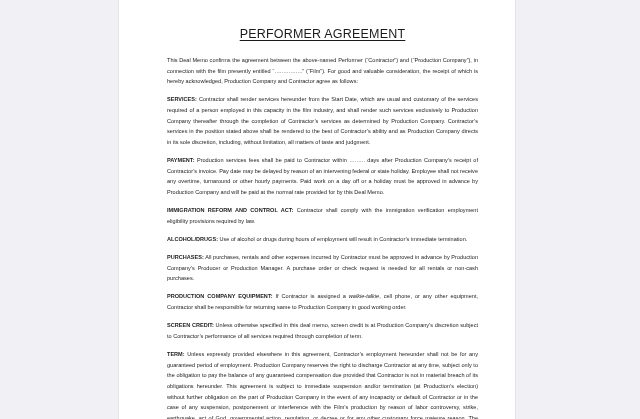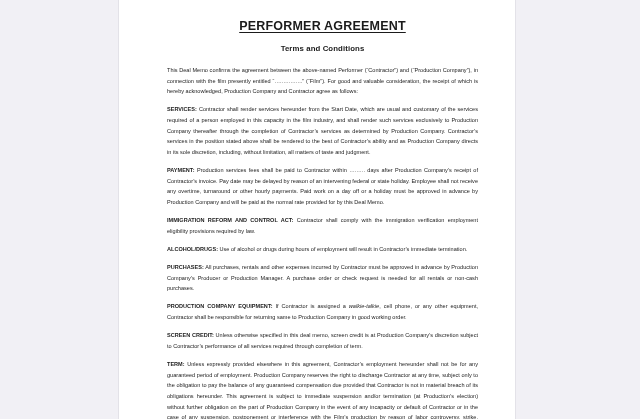--- a/index.html
+++ b/index.html
@@ -28,24 +28,24 @@
     background: #ffffff;
     box-shadow: 0 0 0 1px #e3e2e8;
     overflow: hidden;
   }
   #page-inner {
     padding: 14px 37px 0 48px;
   }
   .doc-title {
     text-align: center;
     font-size: 12.5px;
-    font-weight: bold;
+    font-weight: normal;
     letter-spacing: 0.2px;
     color: #1b1b1b;
-    margin: 4px 0 0 0;
+    margin: 12px 0 0 0;
     line-height: 1.35;
   }
   .doc-title span {
     text-decoration: underline;
     text-underline-offset: 2px;
   }
   .doc-subtitle {
     text-align: center;
     font-size: 7.8px;
     font-weight: bold;
@@ -76,21 +76,20 @@
 </style>
 </head>
 <body>
 
 <div id="viewer">
   <div id="page">
     <div id="page-inner">
 
       <div class="doc-title"><span>PERFORMER AGREEMENT</span></div>
 
-      <div class="doc-subtitle">Terms and Conditions</div>
 
       <p class="para first"><span>This Deal Memo confirms the agreement between the above-named Performer (“Contractor”) and (“Production Company”), in connection with the film presently entitled “</span><span class="blank">……………</span><span>.” (“Film”).  For good and valuable consideration, the receipt of which is hereby acknowledged, Production Company and Contractor agree as follows:</span></p>
 
       <p class="para"><span class="run-in">SERVICES:</span><span>  Contractor shall render services hereunder from the Start Date, which are usual and customary of the services required of a person employed in this capacity in the film industry, and shall render such services exclusively to Production Company thereafter through the completion of Contractor’s services as determined by Production Company.  Contractor’s services in the position stated above shall be rendered to the best of Contractor’s ability and as Production Company directs in its sole discretion, including, without limitation, all matters of taste and judgment.</span></p>
 
       <p class="para"><span class="run-in">PAYMENT:</span><span>  Production services fees shall be paid to Contractor within </span><span class="blank">………</span><span> days after Production Company’s receipt of Contractor’s invoice.  Pay date may be delayed by reason of an intervening federal or state holiday.  Employee shall not receive any overtime, turnaround or other hourly payments.  Paid work on a day off or a holiday must be approved in advance by Production Company and will be paid at the normal rate provided for by this Deal Memo.</span></p>
 
       <p class="para"><span class="run-in">IMMIGRATION REFORM AND CONTROL ACT:</span><span> Contractor shall comply with the immigration verification employment eligibility provisions required by law.</span></p>
 
       <p class="para"><span class="run-in">ALCOHOL/DRUGS:</span><span>  Use of alcohol or drugs during hours of employment will result in Contractor’s immediate termination.</span></p>

